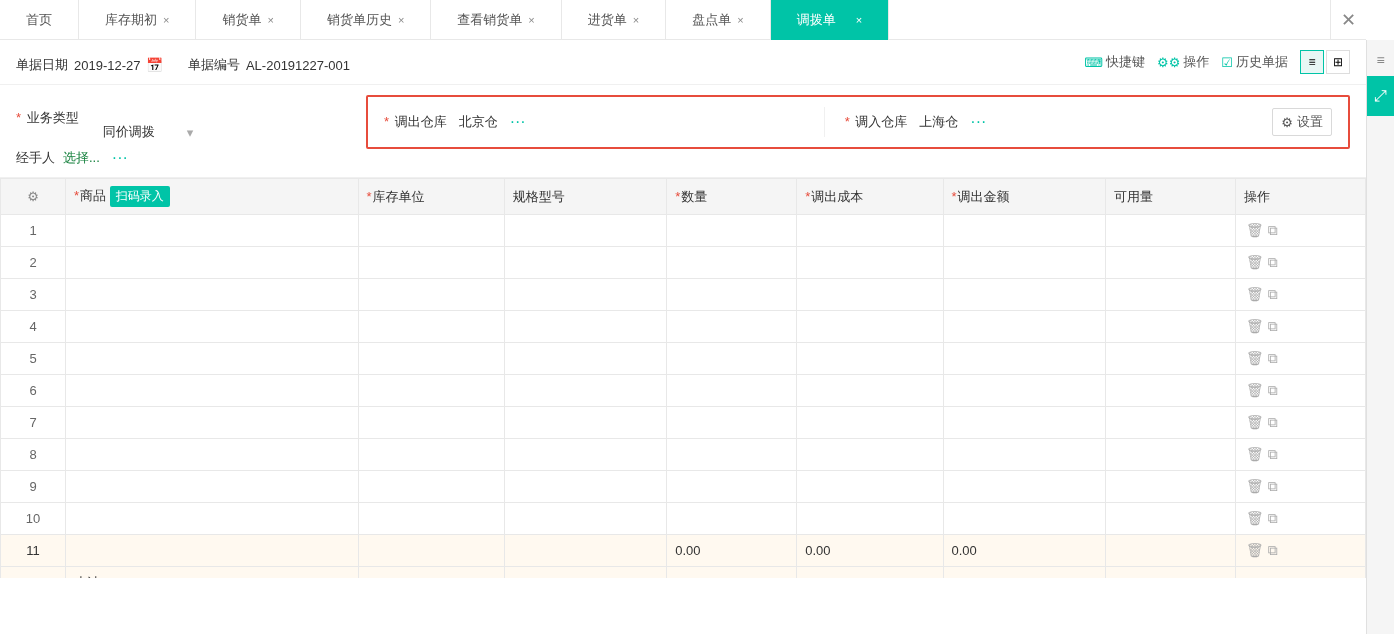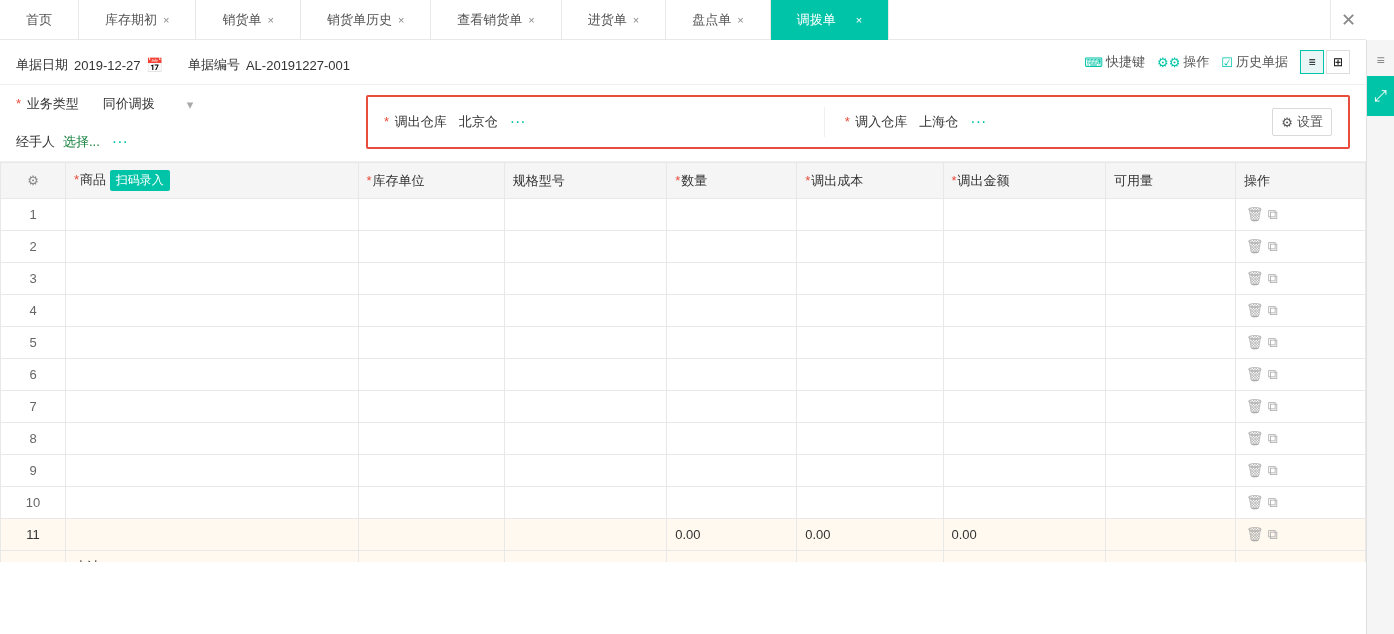--- a/index.html
+++ b/index.html
@@ -127,20 +127,21 @@
       display: flex;
       align-items: center;
       gap: 24px;
     }
     .required-star { color: #e74c3c; margin-right: 2px; }
     .form-select {
       display: flex;
       align-items: center;
       gap: 4px;
       min-width: 160px;
+      margin-top: 28px;
     }
     .form-select-value {
       color: #333;
       min-width: 80px;
     }
     .form-select-arrow { color: #aaa; cursor: pointer; }
     .dots-btn {
       color: #00c4a7;
       cursor: pointer;
       font-size: 16px;
@@ -170,21 +171,21 @@
       color: #555;
       background: #fff;
       margin-left: 8px;
     }
 
     
     .person-row {
       display: flex;
       align-items: center;
       gap: 8px;
-      margin-top: 12px;
+      margin-top: 0;
     }
     .person-placeholder { color: #15803d; }
     table {
       width: 100%;
       border-collapse: collapse;
       table-layout: fixed;
     }
     th, td {
       border: 1px solid #e8e8e8;
       padding: 6px 8px;

